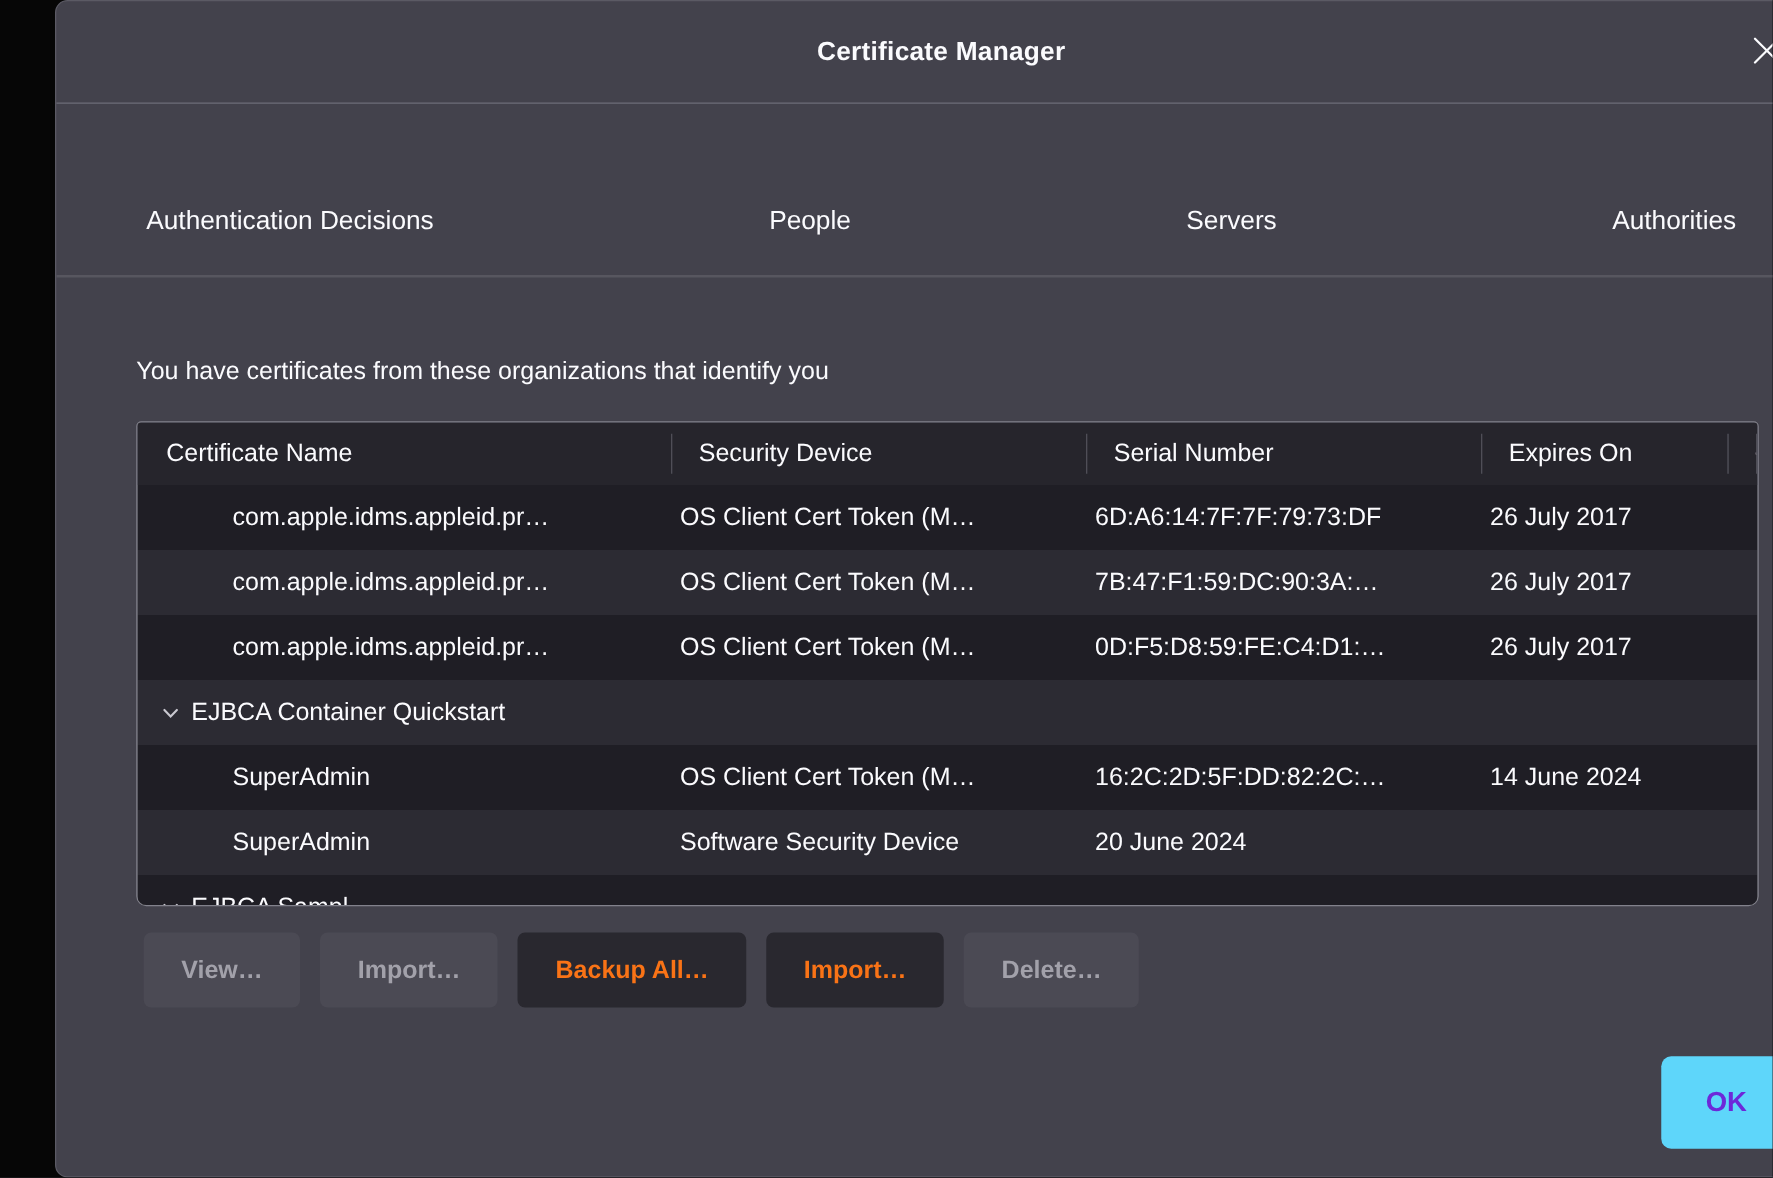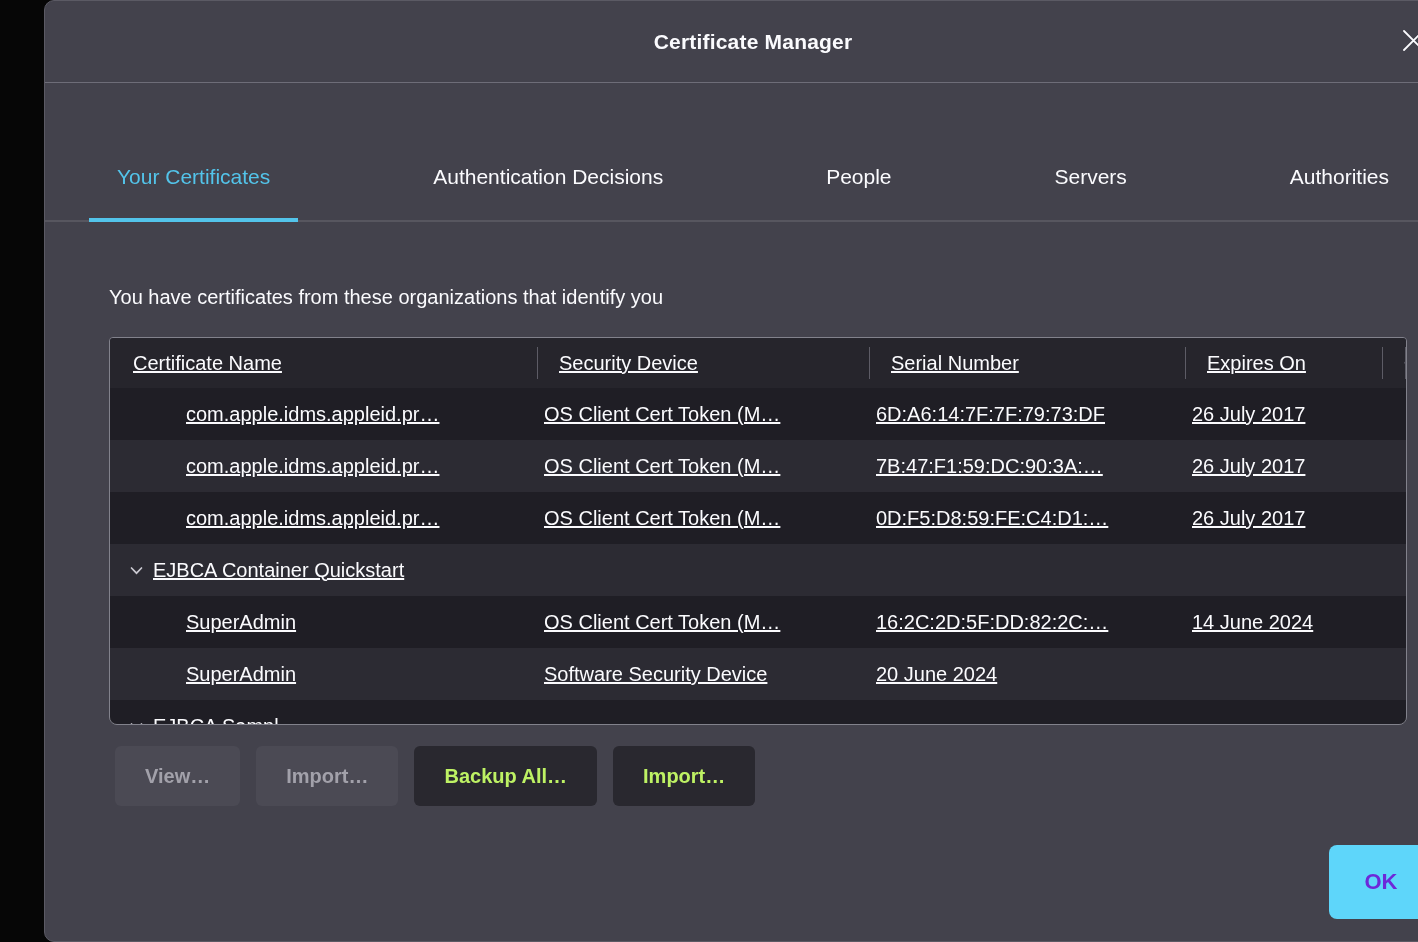--- a/index.html
+++ b/index.html
@@ -18,41 +18,41 @@
   
   .tabs{display:flex;justify-content:space-between;align-items:flex-end;
     padding:82px 44px 0;border-bottom:2px solid #57565f;}
   .tab{font-size:21px;color:#fbfbfe;padding:0 28px 31px;position:relative;cursor:pointer;white-space:nowrap;}
   .tab.active{color:#53c4ea;}
   .tab.active::after{content:'';position:absolute;left:0;right:0;bottom:-2px;height:4px;background:#53c4ea;}
   
   .intro{margin:64px 64px 0;font-size:20px;}
   
   .table{margin:28px 0 0 64px;width:1298px;box-sizing:border-box;
-    border:1px solid #82828c;border-radius:4px 4px 8px 8px;overflow:hidden;text-decoration:underline;}
+    border:1px solid #82828c;border-radius:4px 4px 8px 8px;overflow:hidden;}
   .thead{display:grid;grid-template-columns:428px 332px 316px 197px 1fr;
     height:50px;background:#26252c;font-size:20px;}
   .th{position:relative;line-height:50px;padding-left:21px;white-space:nowrap;overflow:hidden;cursor:pointer;}
   .th:first-child{padding-left:23px;}
   .th::after{content:'';position:absolute;right:0;top:9px;bottom:9px;width:1px;background:#5d5c66;}
   .th-icon{display:flex;align-items:center;justify-content:center;cursor:pointer;}
   .rows{height:336px;overflow:hidden;background:#737373;}
   .trow{height:52px;font-size:20px;background:#1f1e25;cursor:default;}
   .trow.alt{background:#2c2b33;}
   .trow.cert{display:grid;grid-template-columns:428px 332px 316px 197px 1fr;line-height:52px;white-space:nowrap;}
   .cell{overflow:hidden;}
   .cell.name{padding-left:76px;}
   .cell.pad{padding-left:6px;}
   .trow.group{display:flex;align-items:center;gap:10px;padding-left:20px;box-sizing:border-box;white-space:nowrap;}
   .chev{display:flex;align-items:center;}
   
   .actions{display:flex;gap:16px;margin:21px 0 0 70px;}
   .btn{height:60px;padding:0 30px;border-radius:6px;font-size:20px;font-weight:700;
     border:none;font-family:inherit;white-space:nowrap;}
-  .btn.on{background:#29282f;color:#bef264;cursor:pointer;}
+  .btn.on{background:#29282f;color:#f97316;cursor:pointer;}
   .btn.off{background:#4b4a54;color:#a2a1aa;}
   
   .ok-btn{position:absolute;right:28px;bottom:22px;width:104px;height:74px;
     background:#5ed6fa;color:#6d28d9;font-size:22px;font-weight:700;
     border:none;border-radius:8px;font-family:inherit;cursor:pointer;}
   
   .grip{position:absolute;right:3px;bottom:3px;width:26px;height:26px;
     background:repeating-linear-gradient(135deg,transparent 0 5px,#9a99a3 5px 7px);
     clip-path:polygon(100% 0,100% 100%,0 100%);opacity:.85;cursor:nwse-resize;}
 </style>
@@ -66,21 +66,20 @@
     <button class="close-btn">
       <span>
         <svg width="27" height="27" viewBox="0 0 27 27">
             <path d="M4 4 L23 23 M23 4 L4 23" stroke="#fbfbfe" stroke-width="1.8" stroke-linecap="round" fill="none"></path>
           </svg>
       </span>
     </button>
   </div>
 
   <div class="tabs">
-      <div class="tab active">Your Certificates</div>
       <div class="tab">Authentication Decisions</div>
       <div class="tab">People</div>
       <div class="tab">Servers</div>
       <div class="tab">Authorities</div>
     </div>
 
   <div class="intro">You have certificates from these organizations that identify you</div>
 
   <div class="table">
     <div class="thead">
@@ -149,18 +148,19 @@
     <span>EJBCA Sampl</span>
   </div>
       </div>
   </div>
 
   <div class="actions">
       <button class="btn off" aria-disabled="true">View…</button>
       <button class="btn off" aria-disabled="true">Import…</button>
       <button class="btn on">Backup All…</button>
       <button class="btn on">Import…</button>
+      <button class="btn off" aria-disabled="true">Delete…</button>
     </div>
 
   <button class="ok-btn">OK</button>
 
   <div class="grip"></div>
 </div>
 
 </body></html>

